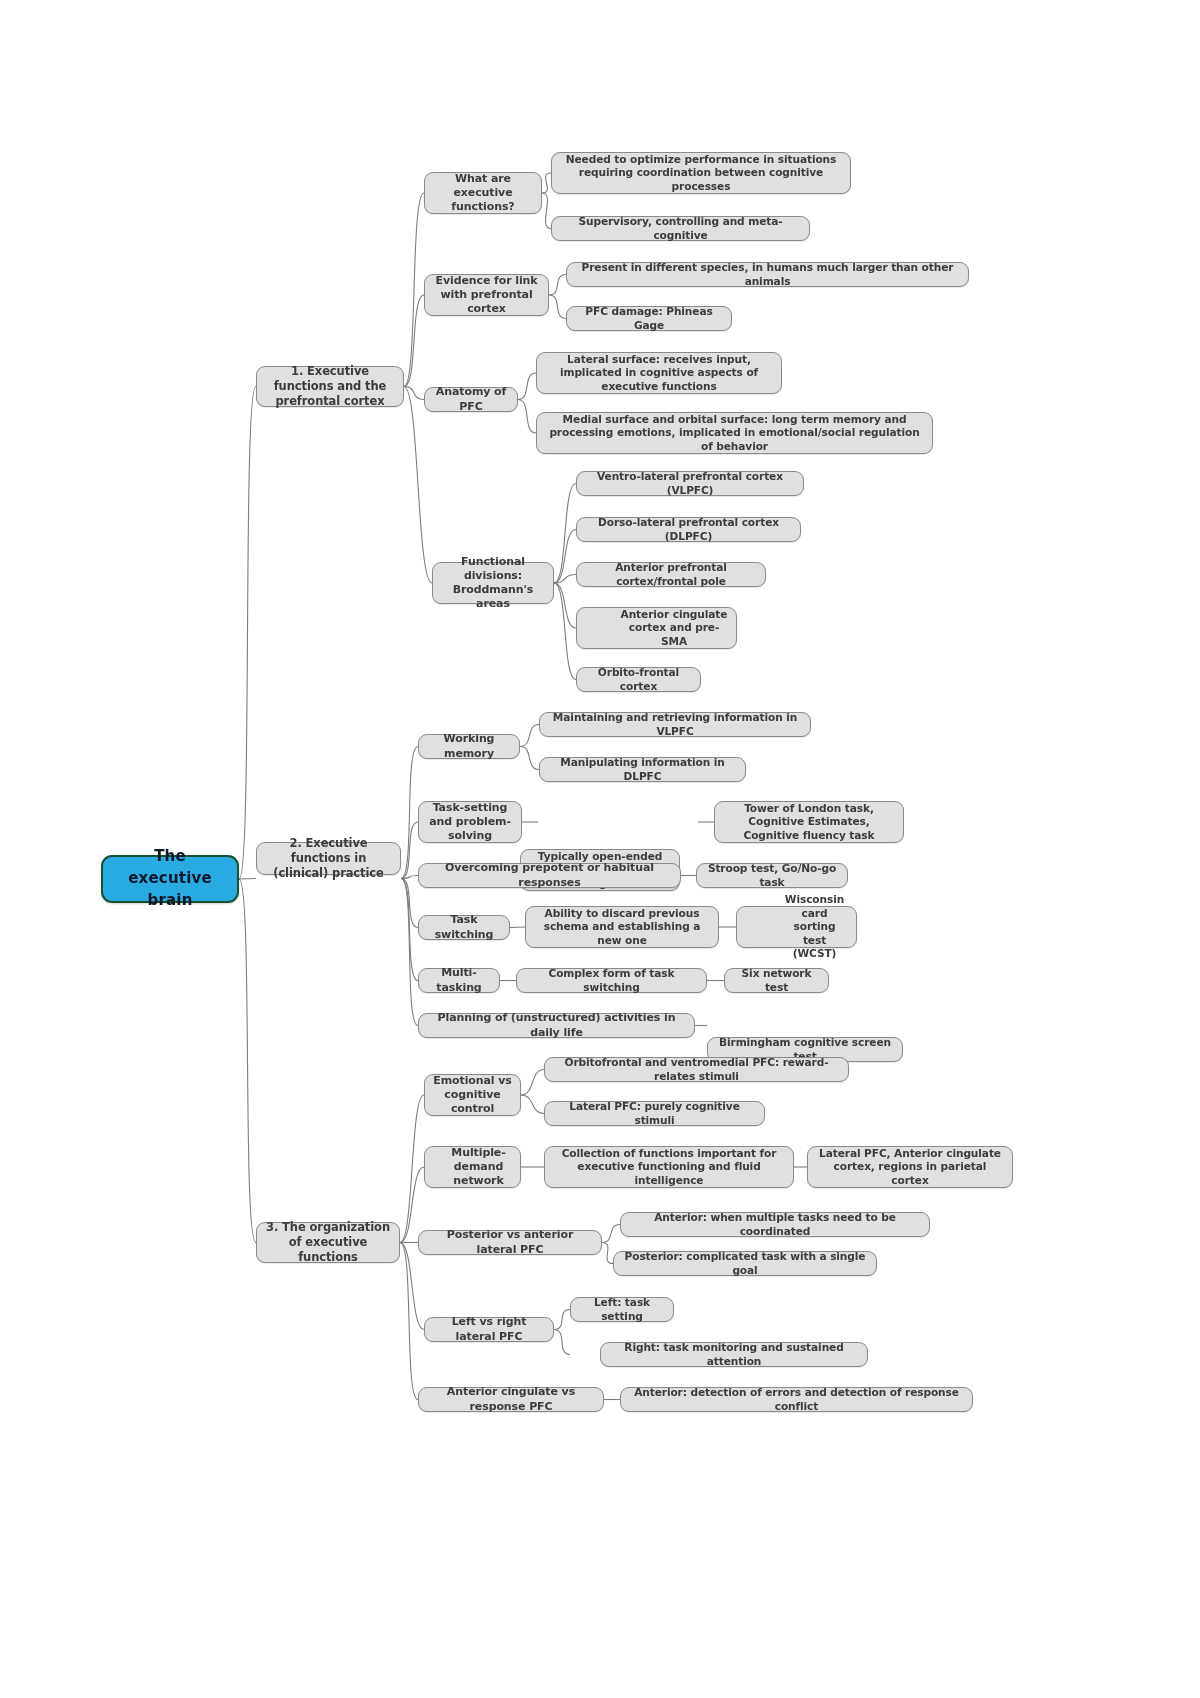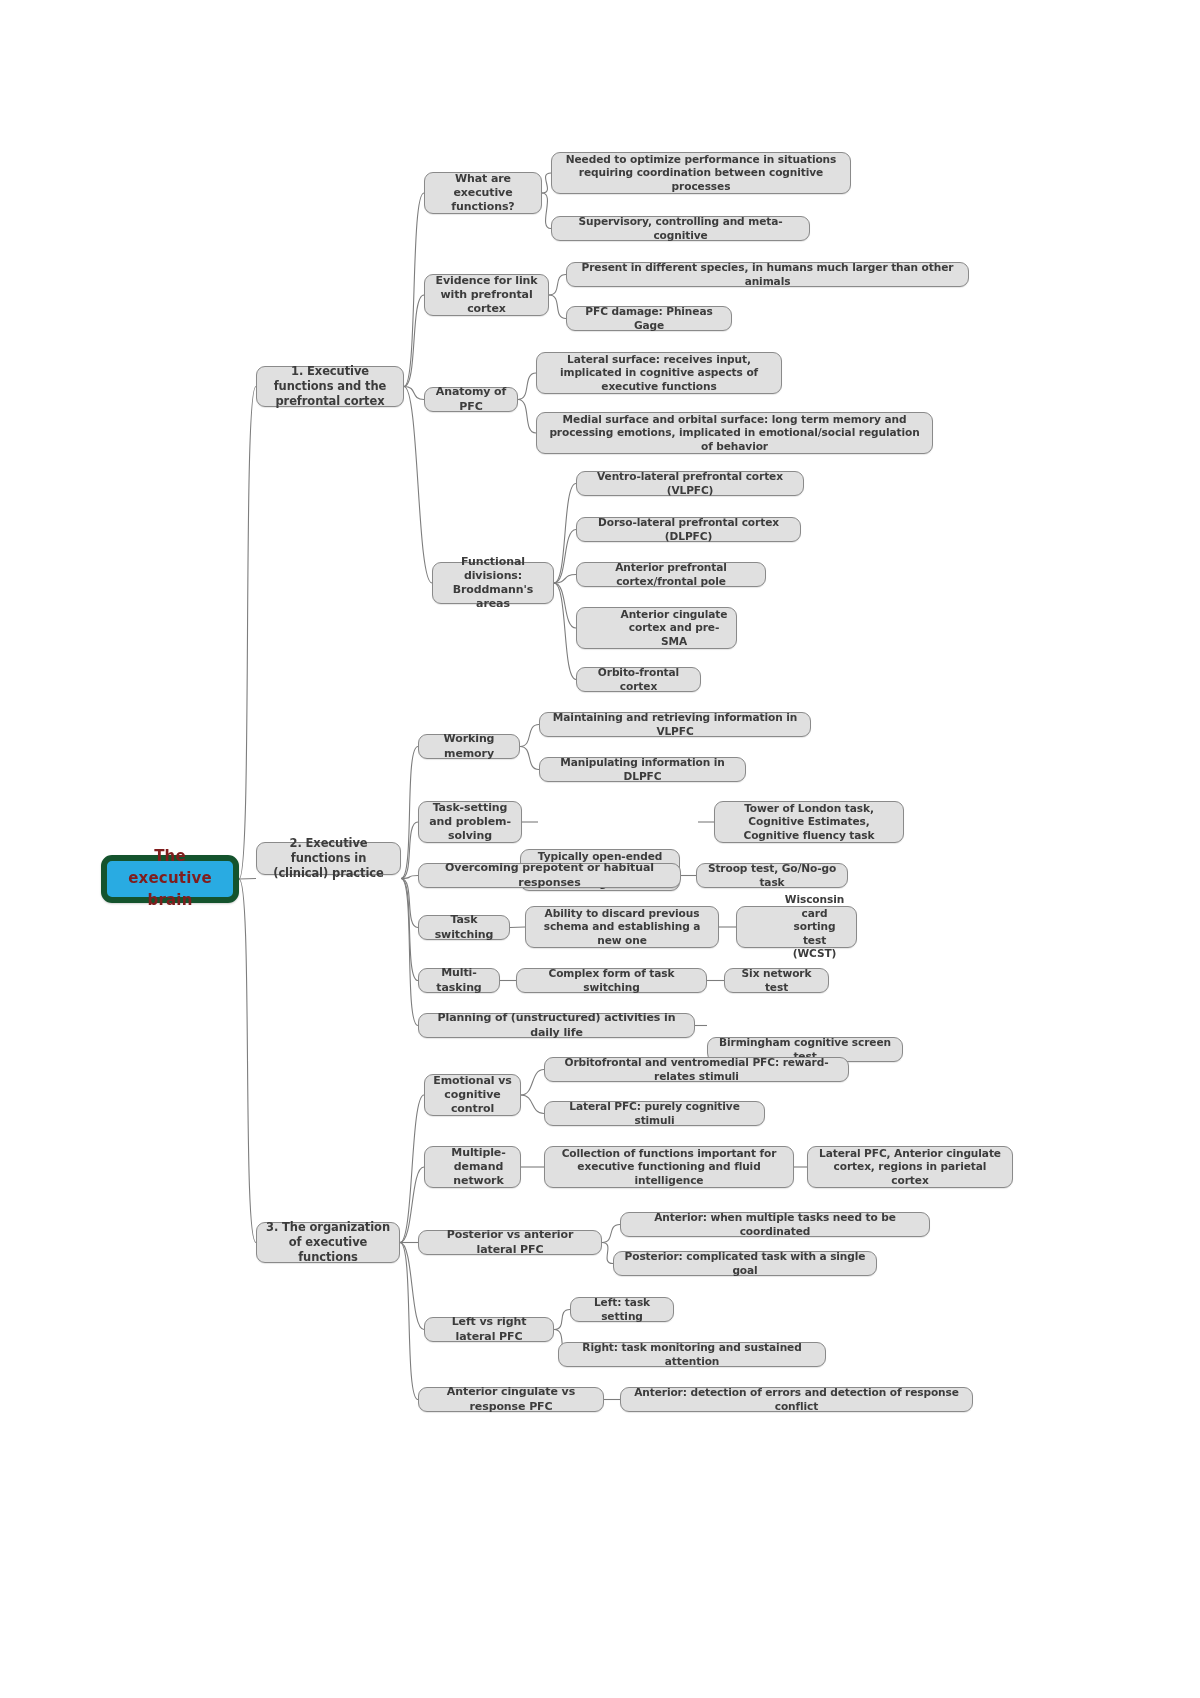--- a/index.html
+++ b/index.html
@@ -42,23 +42,23 @@
     background: #e0e0e0;
     color: #3c3c3c;
     font-weight: bold;
     letter-spacing: -0.1px;
     line-height: 1.28;
     padding: 3px 8px;
     box-shadow: 0 1px 1px rgba(0,0,0,0.10);
   }
   .node.root {
     background: #29abe2;
-    border: 6px solid #14532d;
+    border: 2px solid #14532d;
     border-radius: 11px;
-    color: #7f1d1d;
+    color: #0f172a;
     font-size: 15px;
     font-weight: bold;
     letter-spacing: 0.2px;
     line-height: 1.45;
     box-shadow: 0 1px 2px rgba(0,0,0,0.18);
   }
   .node.lvl1 { font-size: 11.5px; }
   .node.lvl2 { font-size: 11px; }
   .node.lvl3 { font-size: 10.6px; }
   .node.lvl4 { font-size: 10.6px; }
@@ -253,21 +253,21 @@
       </div>
       <div class="node lvl3" style="left: 613px; top: 1251px; width: 264px; height: 25px;">
         <span>Posterior: complicated task with a single goal</span>
       </div>
       <div class="node lvl2" style="left: 424px; top: 1317px; width: 130px; height: 25px;">
         <span>Left vs right lateral PFC</span>
       </div>
       <div class="node lvl3" style="left: 570px; top: 1297px; width: 104px; height: 25px;">
         <span>Left: task setting</span>
       </div>
-      <div class="node lvl3" style="left: 558px; top: 1342px; width: 268px; height: 25px;">
+      <div class="node lvl3" style="left: 600px; top: 1342px; width: 268px; height: 25px;">
         <span>Right: task monitoring and sustained attention</span>
       </div>
       <div class="node lvl2" style="left: 418px; top: 1387px; width: 186px; height: 25px;">
         <span>Anterior cingulate vs response PFC</span>
       </div>
       <div class="node lvl3" style="left: 620px; top: 1387px; width: 353px; height: 25px;">
         <span>Anterior: detection of errors and detection of response conflict</span>
       </div>
     </div>
 </div>

